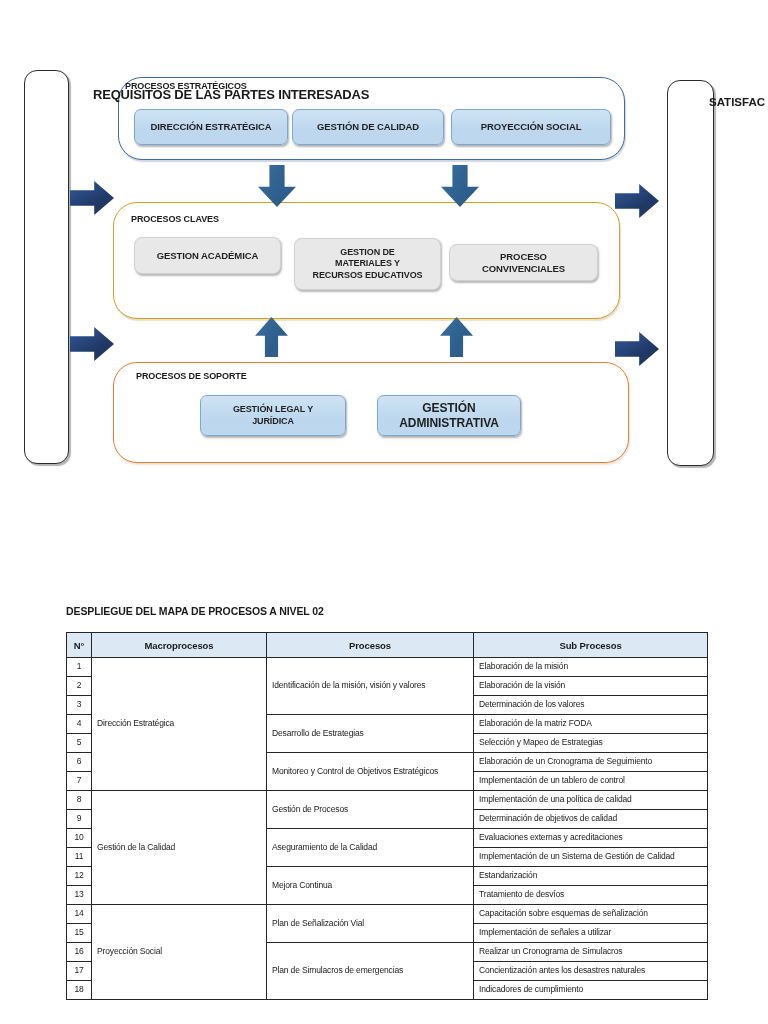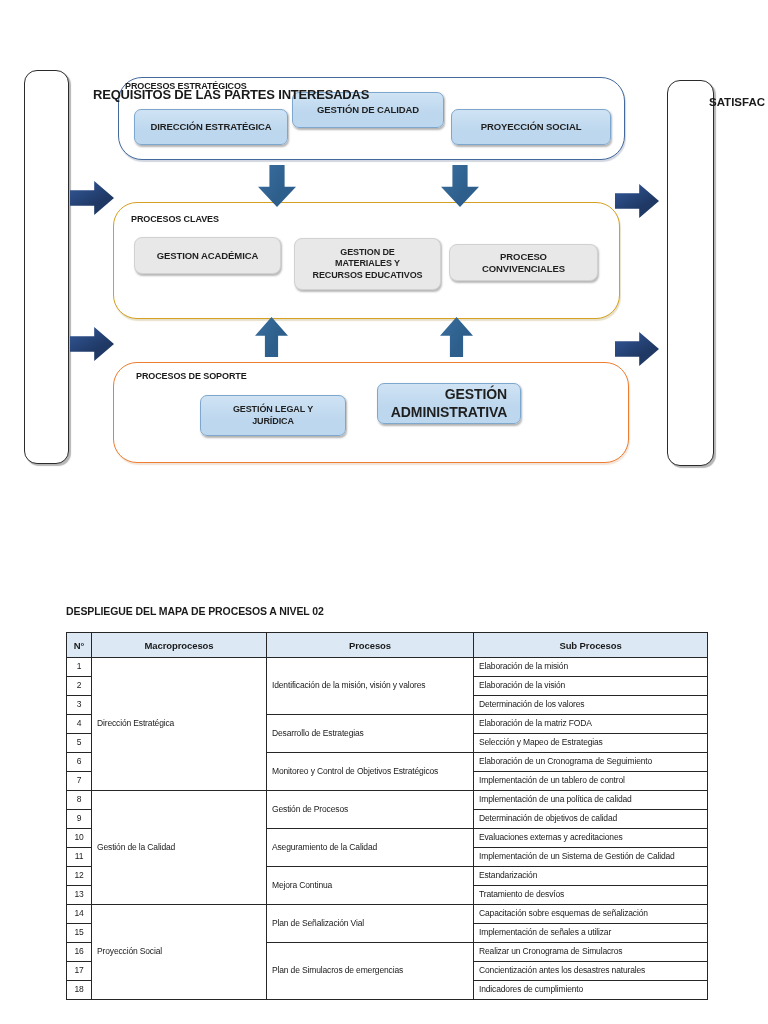--- a/index.html
+++ b/index.html
@@ -35,29 +35,29 @@
   .proc-btn{position:absolute;display:flex;align-items:center;justify-content:center;
             text-align:center;font-weight:bold;font-size:9.5px;line-height:1.25;
             letter-spacing:-.1px;white-space:pre-line;border-radius:7px;}
   .blue{background:linear-gradient(180deg,#CFE3F4 0%,var(--c-process_button_fill,#BDD7EE) 60%);
         border:1.3px solid var(--c-process_button_border,#7DA7CD);
         box-shadow:1px 1.5px 2px rgba(0,0,0,.3);color:#1f1f1f;}
   .gray{background:var(--c-gray_button_fill,#E9E8E8);border:1px solid #D2D1D1;
         box-shadow:1px 1.5px 2px rgba(0,0,0,.28);color:#1f1f1f;border-radius:8px;}
 
   .b-e1{left:15px;top:31px;width:152px;height:34px;}
-  .b-e2{left:173px;top:14px;width:150px;height:34px;text-align:center;}
+  .b-e2{left:173px;top:31px;width:150px;height:34px;text-align:center;}
   .b-e3{left:332px;top:31px;width:158px;height:34px;}
 
   .b-c1{left:20px;top:34px;width:145px;height:35px;}
   .b-c2{left:180px;top:35px;width:145px;height:50px;font-size:9px;}
   .b-c3{left:335px;top:41px;width:147px;height:35px;}
 
   .b-s1{left:86px;top:32px;width:144px;height:39px;font-size:9px;}
-  .b-s2{left:263px;top:20px;width:142px;height:39px;font-size:14px;text-align:right;}
+  .b-s2{left:263px;top:32px;width:142px;height:39px;font-size:12px;}
 
   .arrow{position:absolute;z-index:5;}
   .arrow-right{width:44px;height:34px;
      background:linear-gradient(150deg,#33599B 0%,var(--c-arrow_horizontal,#1F3864) 65%);
      clip-path:polygon(0 27%,55% 27%,55% 0,100% 50%,55% 100%,55% 73%,0 73%);}
   .arrow-down{width:38px;height:42px;
      background:linear-gradient(120deg,#3A6FA0 0%,var(--c-arrow_vertical,#2E5F8C) 60%);
      clip-path:polygon(30% 0,70% 0,70% 52%,100% 52%,50% 100%,0 52%,30% 52%);}
   .arrow-up{width:33px;height:40px;
      background:linear-gradient(120deg,#3A6FA0 0%,var(--c-arrow_vertical,#2E5F8C) 60%);

